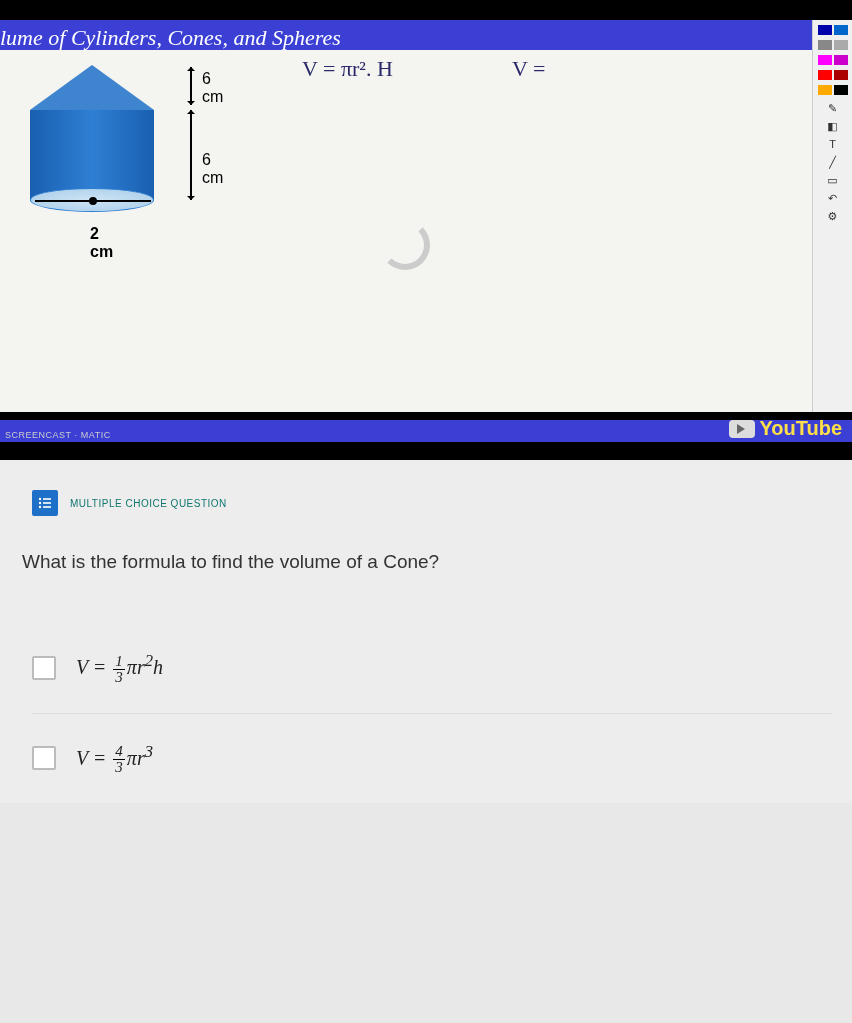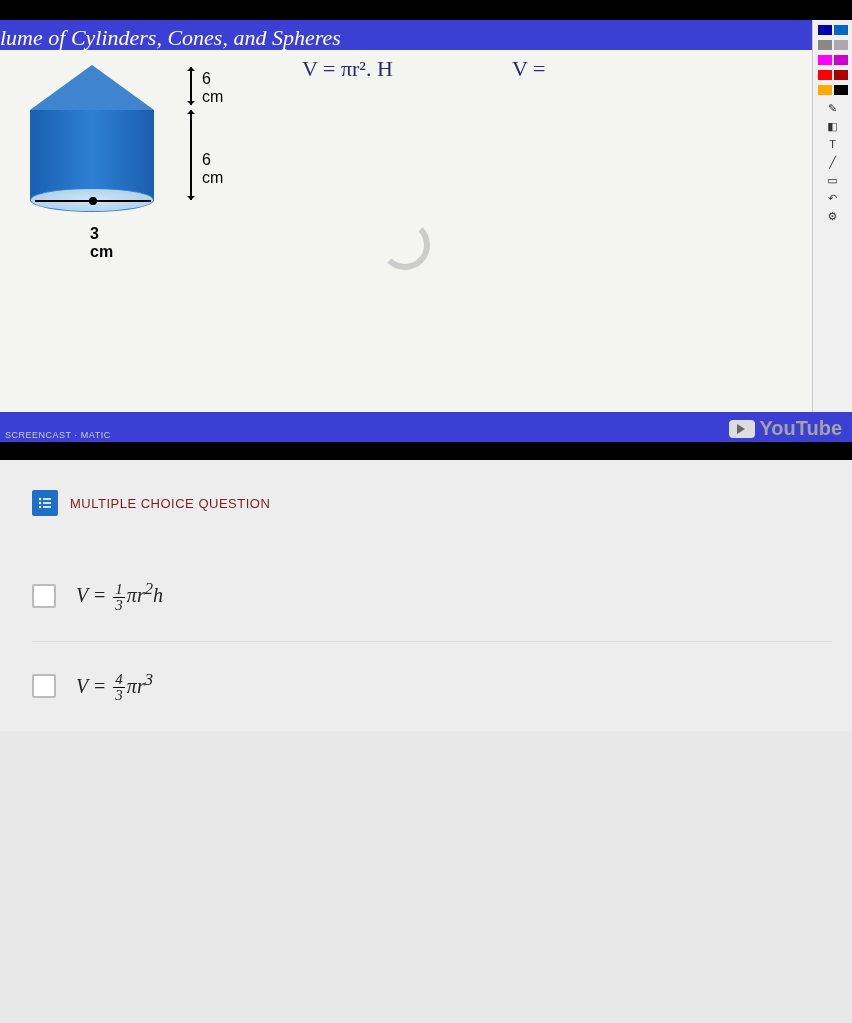--- a/index.html
+++ b/index.html
@@ -33,30 +33,30 @@
 .dim-arrow-v2::before { content:''; position:absolute; top:-4px; left:-3px; border:4px solid transparent; border-bottom-color:#000; }
 .dim-arrow-v2::after { content:''; position:absolute; bottom:-4px; left:-3px; border:4px solid transparent; border-top-color:#000; }
 
 .loading-arc { position: absolute; top: 170px; left: 380px; width: 50px; height: 50px; border: 6px solid transparent; border-right-color: #ccc; border-bottom-color: #ccc; border-radius: 50%; }
 
 .toolbox { position: absolute; top: 20px; right: 0; width: 40px; bottom: 48px; background: #f0f0f0; border-left: 1px solid #ccc; }
 .tool-swatch { display: inline-block; width: 14px; height: 10px; margin: 1px; }
 .tool-btns { padding-top: 4px; text-align: center; font-size: 9px; line-height: 12px; color: #333; }
 .tool-icon { display: block; padding: 3px; font-size: 11px; }
 
-.bottom-bar { position: absolute; bottom: 18px; left: 0; right: 0; height: 30px; background: #3b3fd4; }
+.bottom-bar { position: absolute; bottom: 18px; left: 0; right: 0; height: 22px; background: #3b3fd4; }
 .screencast-label { position: absolute; bottom: 2px; left: 5px; color: #ccc; font-size: 9px; letter-spacing: 0.5px; }
-.youtube-logo { position: absolute; right: 10px; bottom: 20px; color: #a3a3a3; font-size: 20px; font-weight: bold; display: flex; align-items: center; gap: 4px; }
+.youtube-logo { position: absolute; right: 10px; bottom: 20px; color: #fde047; font-size: 20px; font-weight: bold; display: flex; align-items: center; gap: 4px; }
 .yt-play { width: 26px; height: 18px; background: #ddd; border-radius: 4px; display: inline-flex; align-items: center; justify-content: center; }
 .yt-play::after { content: ''; border: 5px solid transparent; border-left: 8px solid #666; margin-left: 3px; }
 
 .question-area { padding: 30px 20px 0 20px; background: #ededed; }
 .mcq-header { display: flex; align-items: center; gap: 12px; margin-bottom: 35px; margin-left: 12px; }
 .mcq-icon { width: 26px; height: 26px; background: #1e6fc7; display: flex; align-items: center; justify-content: center; color: #fff; font-size: 14px; border-radius: 2px; }
-.mcq-label { font-size: 13px; color: #7f1d1d; letter-spacing: 0.5px; }
+.mcq-label { font-size: 10px; color: #0f766e; letter-spacing: 0.5px; }
 .question-text { font-size: 19px; color: #333; margin-bottom: 50px; margin-left: 2px; }
 
 .options { padding-left: 12px; }
 .option-row { display: flex; align-items: center; gap: 20px; padding: 28px 0; border-top: 1px solid #ddd; }
 .option-row:first-child { border-top: none; }
 .checkbox { width: 24px; height: 24px; border: 2px solid #bbb; background: #fff; border-radius: 2px; flex-shrink: 0; cursor: pointer; }
 .formula { font-family: 'Times New Roman', serif; font-size: 20px; font-style: italic; color: #222; }
 .frac { display: inline-block; vertical-align: middle; text-align: center; font-size: 15px; line-height: 1; margin: 0 2px; }
 .frac .num { display: block; border-bottom: 1px solid #000; padding: 0 2px; }
 .frac .den { display: block; padding: 0 2px; }
@@ -76,21 +76,21 @@
       <div class="cone-top"></div>
       <div class="cylinder-body"></div>
       <div class="cylinder-bottom">
         <div class="diameter-line"></div>
         <div class="center-dot"></div>
       </div>
       <div class="dim-arrow-v1"></div>
       <div class="dim-arrow-v2"></div>
       <span class="dim-label dim-3cm">6 cm</span>
       <span class="dim-label dim-6cm">6 cm</span>
-      <span class="dim-label dim-5cm">3 cm</span>
+      <span class="dim-label dim-5cm">2 cm</span>
     </div>
 
     <div class="loading-arc"></div>
   </div>
 
   <div class="toolbox">
     <div class="tool-btns">
       <span class="tool-swatch" style="background:#00a"></span><span class="tool-swatch" style="background:#06c"></span>
       <span class="tool-swatch" style="background:#888"></span><span class="tool-swatch" style="background:#aaa"></span>
       <span class="tool-swatch" style="background:#f0f"></span><span class="tool-swatch" style="background:#c0c"></span>
@@ -125,20 +125,21 @@
             <circle cx="2" cy="7" r="1.2"></circle>
             <rect x="5" y="6.2" width="8" height="1.6"></rect>
             <circle cx="2" cy="11" r="1.2"></circle>
             <rect x="5" y="10.2" width="8" height="1.6"></rect>
           </g>
         </svg>
     </div>
     <div class="mcq-label">MULTIPLE CHOICE QUESTION</div>
   </div>
 
+  <div class="question-text">What is the formula to find the volume of a Cone?</div>
 
   <div class="options">
     <div class="option-row">
       <div class="checkbox"></div>
       <div class="formula"><span style="font-style:italic">V</span> = <span class="frac"><span class="num">1</span><span class="den">3</span></span><span style="font-style:italic">π</span><span style="font-style:italic">r</span><sup>2</sup><span style="font-style:italic">h</span></div>
     </div>
     <div class="option-row">
       <div class="checkbox"></div>
       <div class="formula"><span style="font-style:italic">V</span> = <span class="frac"><span class="num">4</span><span class="den">3</span></span><span style="font-style:italic">π</span><span style="font-style:italic">r</span><sup>3</sup></div>
     </div>

